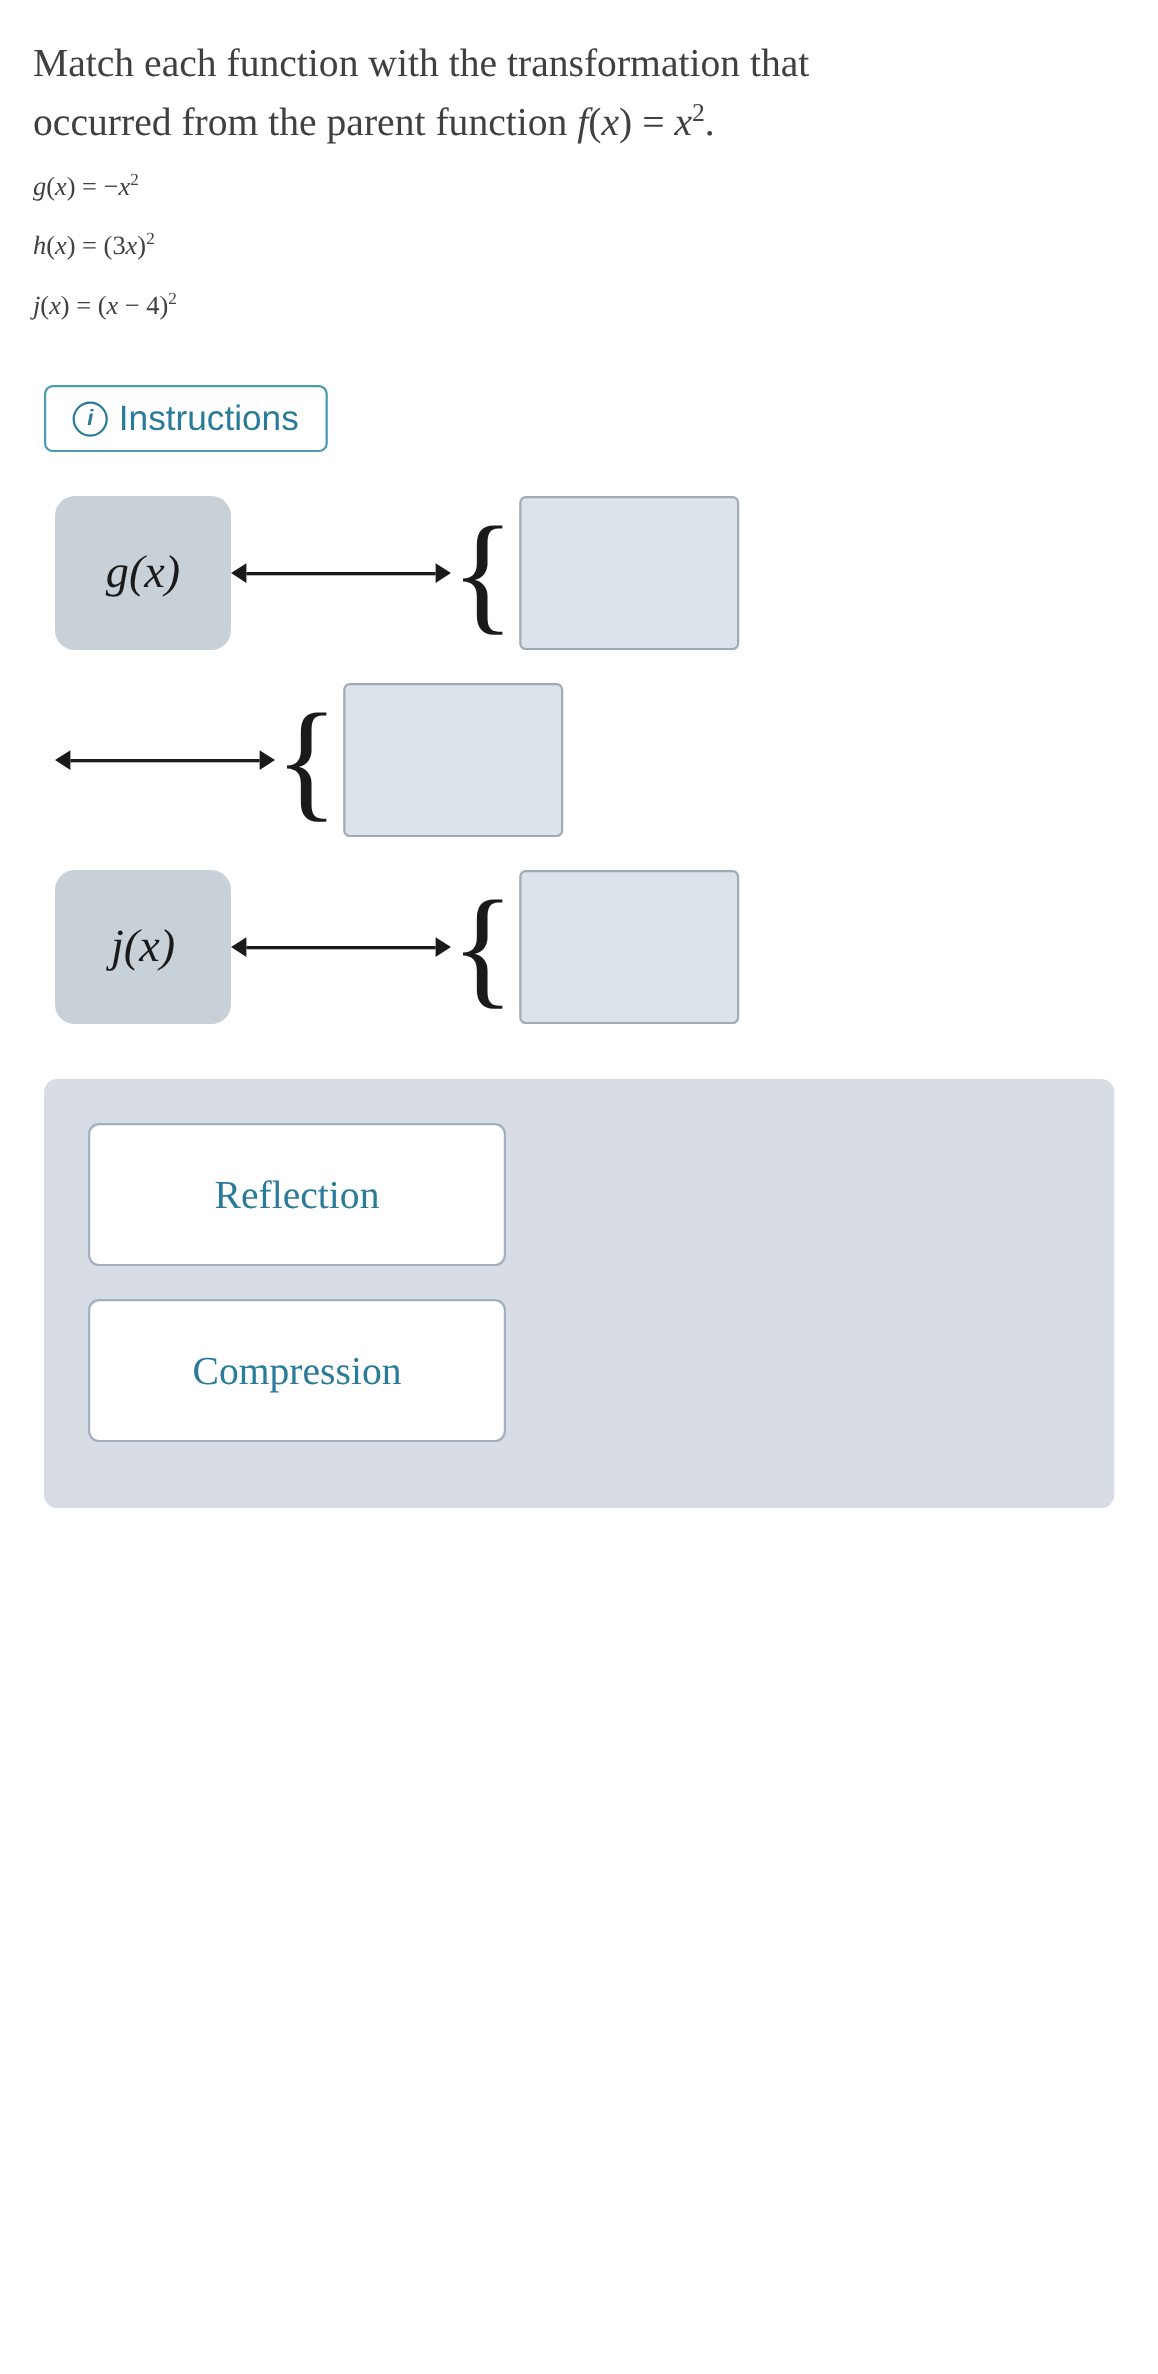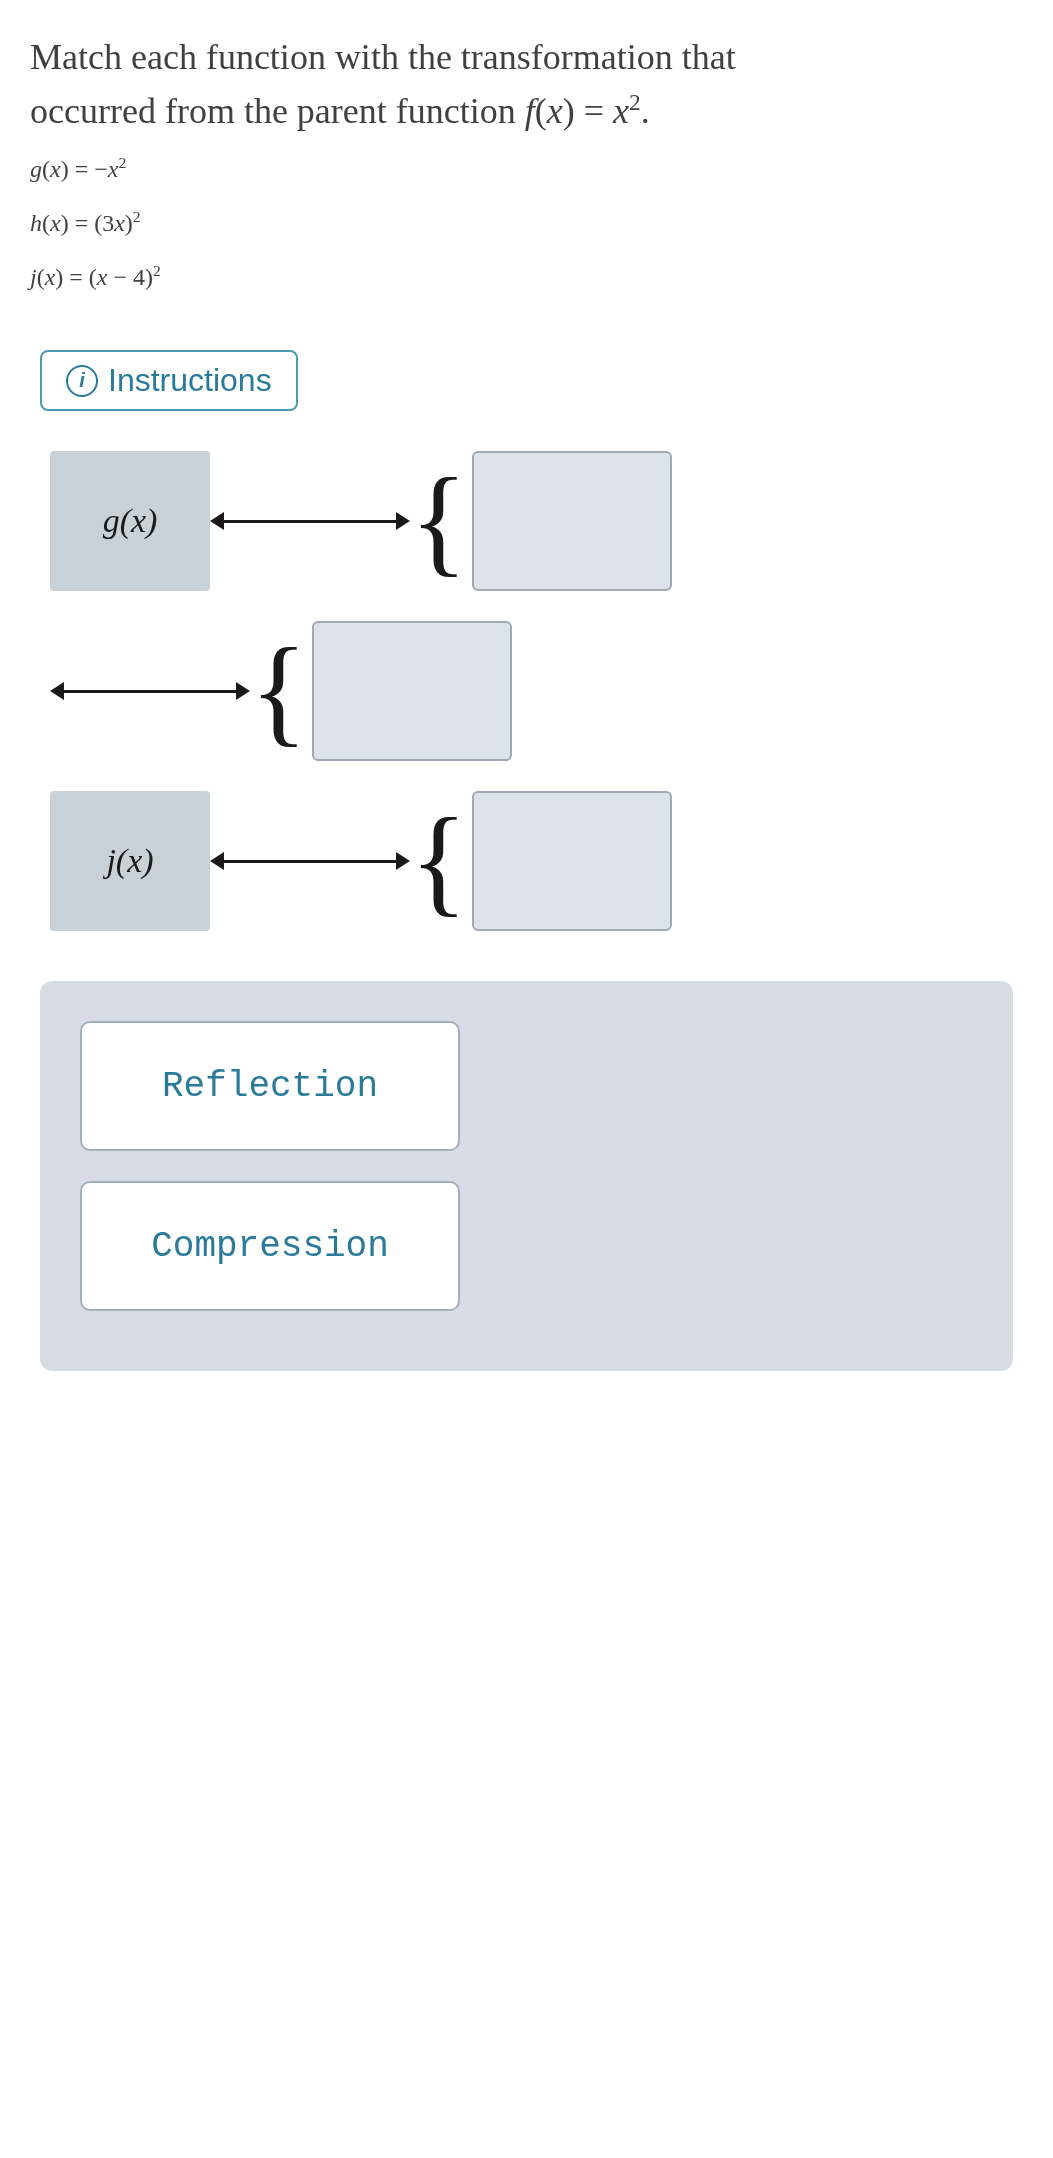--- a/index.html
+++ b/index.html
@@ -72,25 +72,25 @@
     .match-row {
       display: flex;
       align-items: center;
       gap: 0;
     }
 
     .func-box {
       width: 160px;
       height: 140px;
       background: #c8d0d8;
-      border-radius: 4px;
+      border-radius: 18px;
       display: flex;
       align-items: center;
       justify-content: center;
-      font-size: 34px;
+      font-size: 42px;
       font-style: italic;
       color: #1a1a1a;
       flex-shrink: 0;
     }
 
     .arrow-line {
       display: flex;
       align-items: center;
       width: 200px;
       flex-shrink: 0;
@@ -141,21 +141,20 @@
     }
 
     .answer-bank {
       background: #d8dde5;
       border-radius: 12px;
       padding: 40px 24px 60px 40px;
       margin: 0 10px;
       display: flex;
       flex-direction: column;
       gap: 30px;
-      font-family: Liberation Mono, monospace;
     }
 
     .answer-card {
       background: white;
       border: 2px solid #a0b0c0;
       border-radius: 10px;
       width: 380px;
       height: 130px;
       display: flex;
       align-items: center;

